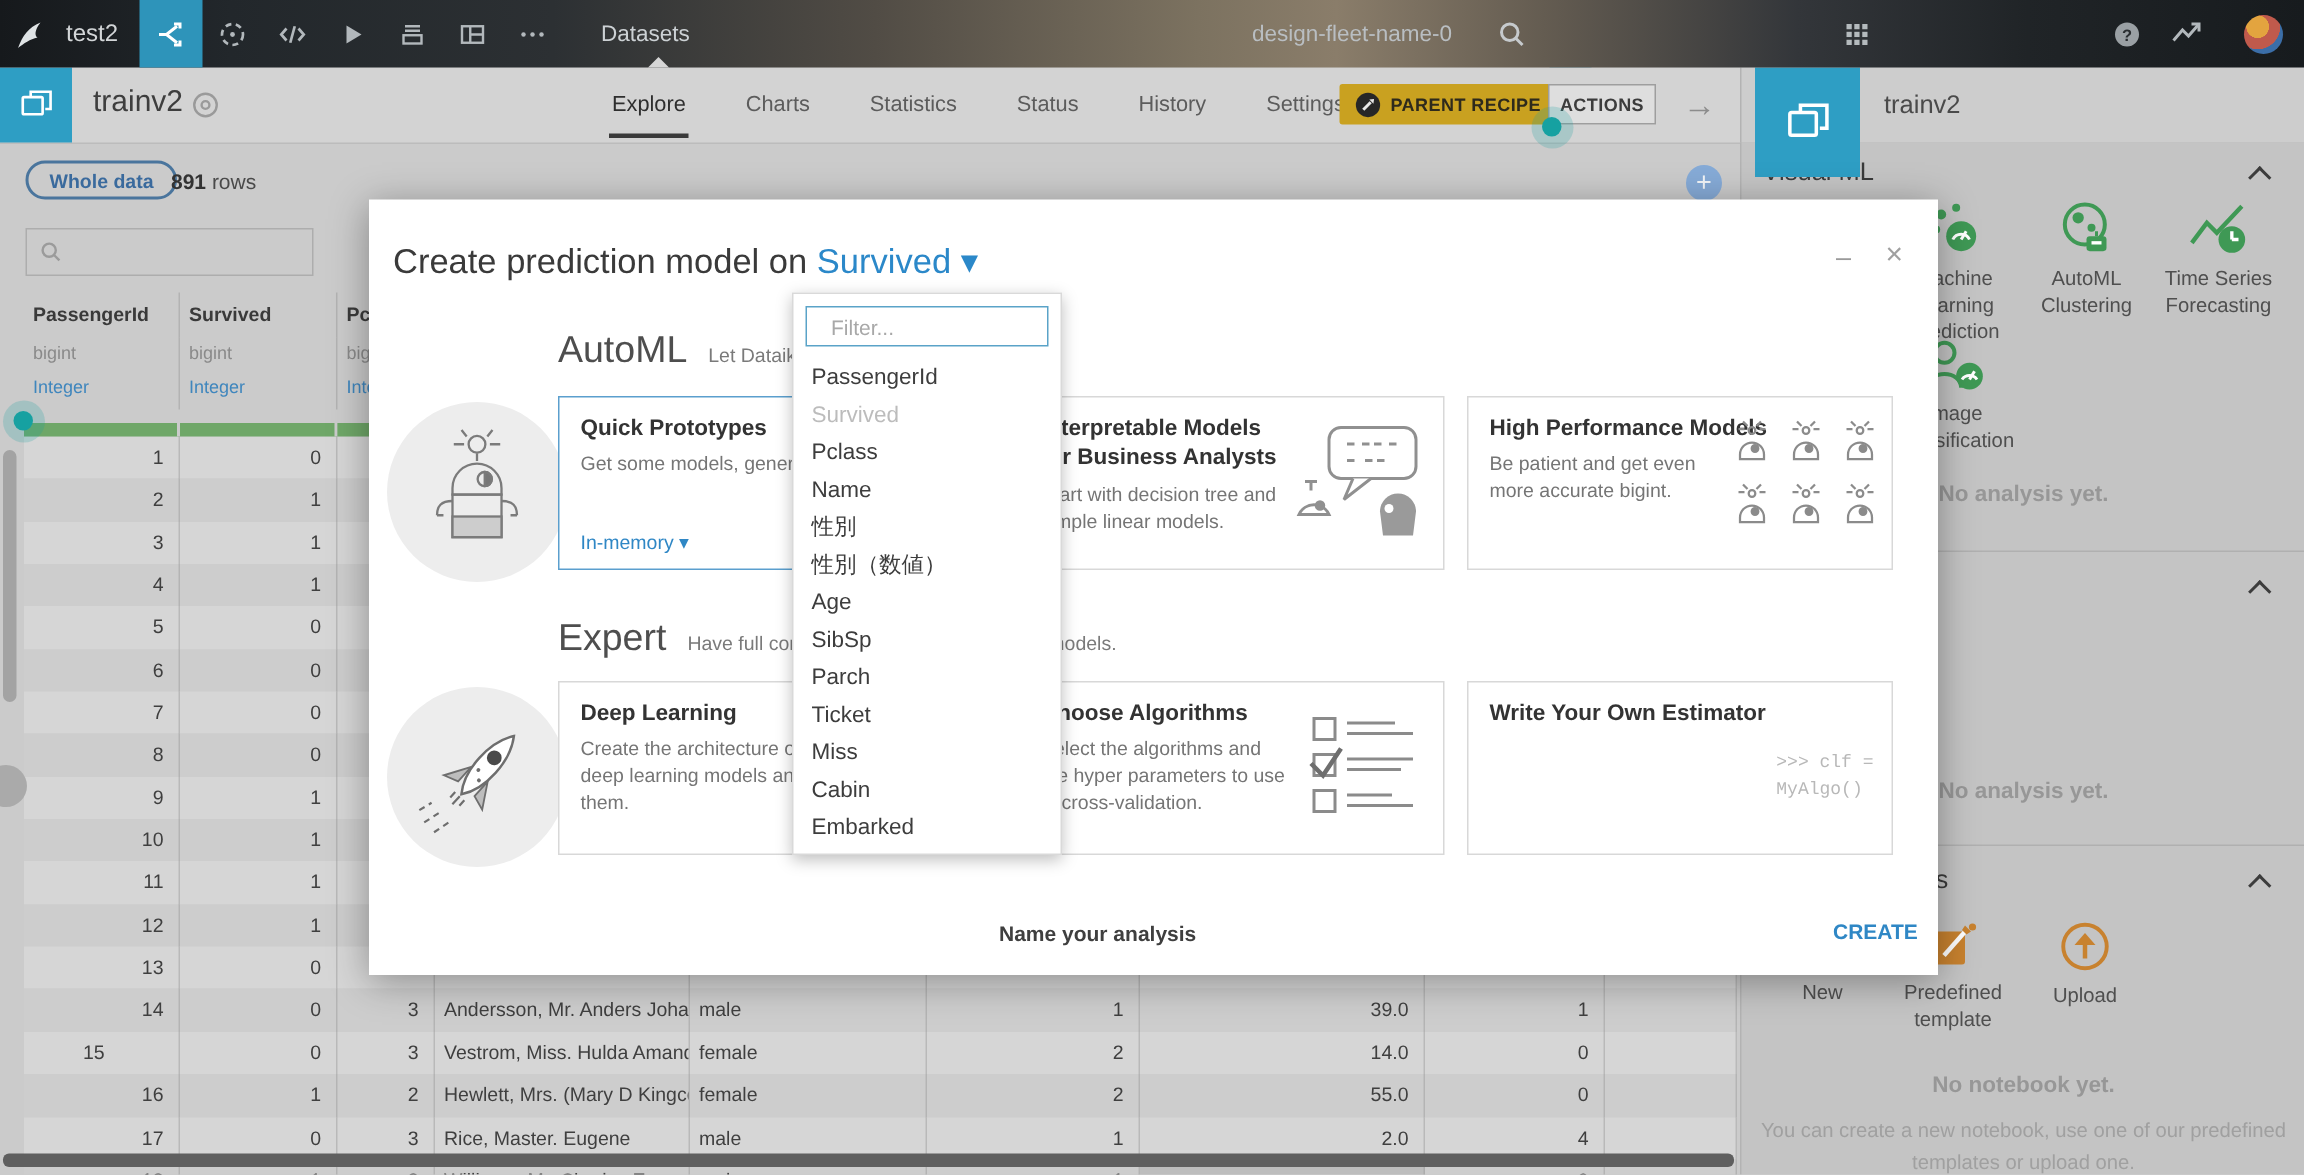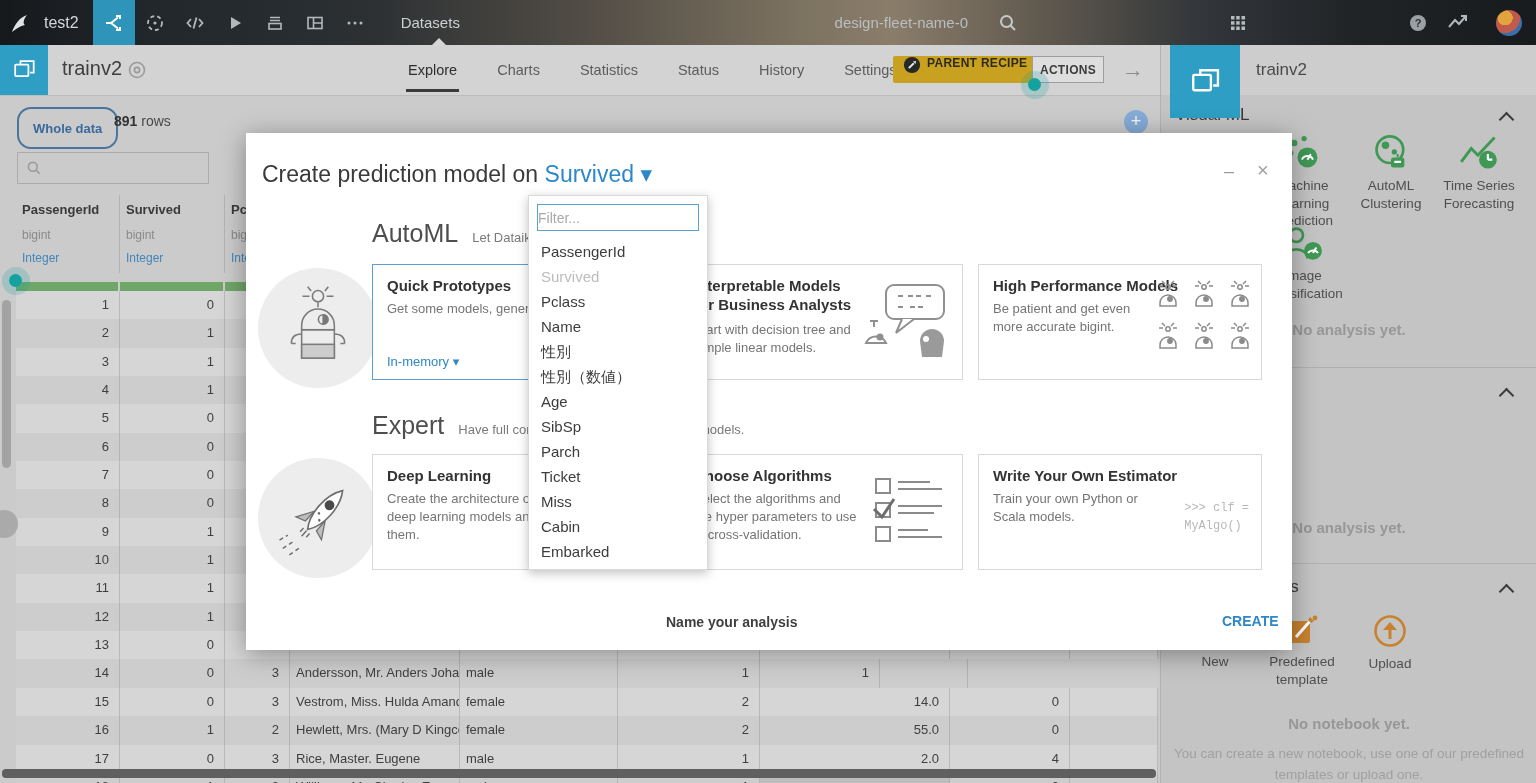--- a/index.html
+++ b/index.html
@@ -28,38 +28,38 @@
   .ds-header{position:absolute;top:45px;left:0;width:1160px;height:50px;background:#d3d3d3;
     border-bottom:1px solid #bcbcbc;z-index:5;}
   .ds-icon{position:absolute;left:0;top:0;width:48px;height:50px;background:#2e9ec4;
     display:flex;align-items:center;justify-content:center;}
   .ds-title{position:absolute;left:62px;top:12px;font-size:20px;color:#3e3e3e;}
   .ds-info{position:absolute;left:128px;top:16px;}
   .tabs{position:absolute;left:406px;top:0;height:50px;display:flex;gap:36px;align-items:center;}
   .tab{font-size:14.5px;color:#5c5c5c;cursor:pointer;padding:14px 2px;}
   .tab.active{color:#2e2e2e;border-bottom:3px solid #3a3a3a;padding-bottom:11px;}
   .btn-parent{position:absolute;left:893px;top:11px;height:27px;background:#c9a120;border-radius:2px;
-    display:flex;gap:6px;padding:0 10px;font-size:12px;font-weight:bold;
+    display:flex;align-items:center;gap:6px;padding:0 10px;font-size:12px;font-weight:bold;
     color:#2e2a1c;letter-spacing:.3px;cursor:pointer;}
   .btn-actions{position:absolute;left:1032px;top:11px;width:72px;height:27px;background:#dedede;
     border:1px solid #9e9e9e;display:flex;align-items:center;justify-content:center;
     font-size:12px;font-weight:bold;color:#3c3c3c;letter-spacing:.3px;cursor:pointer;box-sizing:border-box;}
   .panel-arrow{position:absolute;left:1122px;top:57px;color:#8c8c8c;font-size:22px;font-weight:bold;z-index:6;}
   .add-circle{position:absolute;left:1124px;top:110px;width:24px;height:24px;border-radius:50%;
     background:#86abd7;color:#f2f5f8;font-size:18px;line-height:23px;text-align:center;z-index:6;cursor:pointer;}
 
   
   .panel-header{position:absolute;top:45px;left:1160px;width:376px;height:50px;background:#cdcdcd;
     border-left:1px solid #b3b3b3;border-bottom:1px solid #b8b8b8;z-index:5;}
   .panel-ds-icon{position:absolute;left:1170px;top:45px;width:70px;height:73px;background:#2e9ec4;
     display:flex;align-items:center;justify-content:center;z-index:7;}
   .panel-ds-title{position:absolute;left:1256px;top:60px;font-size:17px;color:#4a4a4a;z-index:6;}
 
   
-  .pill{position:absolute;left:17px;top:107px;height:42px;border:2px solid #4a759d;border-radius:14px;
+  .pill{position:absolute;left:17px;top:107px;height:26px;border:2px solid #4a759d;border-radius:14px;
     display:flex;align-items:center;padding:0 14px;color:#3a6a9d;font-weight:bold;font-size:13px;
     box-sizing:border-box;cursor:pointer;}
   .rowcount{position:absolute;left:114px;top:113px;font-size:14px;color:#4a4a4a;}
   .rowcount b{color:#333;}
   .searchbox{position:absolute;left:17px;top:152px;width:192px;height:32px;border:1px solid #adadad;
     box-sizing:border-box;display:flex;align-items:center;padding-left:8px;background:transparent;}
 
   
   .table{position:absolute;left:16px;top:195px;width:1142px;}
   .t-row{display:flex;}
@@ -126,21 +126,21 @@
     font-size:12px;color:#b8b8b8;white-space:pre;line-height:1.5;}
   .m-footer-label{position:absolute;left:420px;top:481px;font-size:14px;font-weight:bold;color:#3f3f3f;}
   .m-footer-input{position:absolute;left:544px;top:474px;width:420px;height:27px;box-sizing:border-box;
     border:1px solid #bbb;font-size:13px;color:#555;padding:0 8px;font-family:"Liberation Sans",sans-serif;}
   .m-create{position:absolute;left:976px;top:480px;font-size:14px;font-weight:bold;color:#2f87c5;cursor:pointer;}
 
   
   .dropdown{position:absolute;left:528px;top:195px;width:180px;background:#fff;z-index:50;
     border:1px solid #d9d9d9;box-shadow:0 3px 10px rgba(0,0,0,.25);padding-bottom:5px;box-sizing:border-box;}
   .dd-filter{display:block;margin:8px;width:162px;height:27px;box-sizing:border-box;
-    border:1px solid #5aa3c8;font-size:14px;padding:0 0;color:#444;outline:none;
+    border:1px solid #5aa3c8;font-size:14px;padding:0 16px;color:#444;outline:none;
     font-family:"Liberation Sans",sans-serif;}
   .dd-filter::placeholder{color:#a8a8a8;}
   .dd-item{line-height:25px;padding:0 12px;font-size:15px;color:#3d3d3d;cursor:pointer;white-space:nowrap;}
   .dd-item.disabled{color:#bcbcbc;cursor:default;}
 
   svg{display:block;}
 </style>
 </head>
 <body>
 
@@ -499,25 +499,26 @@
         <div class="cell ar" style="width: 120px;"></div>
         <div class="cell ar" style="width: 88px;"></div>
       </div>
       <div class="t-row t-drow">
         <div class="cell ar" style="width: 104px;">14</div>
         <div class="cell ar" style="width: 105px;">0</div>
         <div class="cell ar" style="width: 65px;">3</div>
         <div class="cell al" style="width: 170px;">Andersson, Mr. Anders Johan</div>
         <div class="cell al" style="width: 158px;">male</div>
         <div class="cell ar" style="width: 142px;">1</div>
+        <div class="cell ar" style="width: 190px;">39.0</div>
         <div class="cell ar" style="width: 120px;">1</div>
         <div class="cell ar" style="width: 88px;"></div>
       </div>
       <div class="t-row t-drow">
-        <div class="cell ar" style="width: 104px;">15</div>
+        <div class="cell ar" style="width: 104px; text-align: center;">15</div>
         <div class="cell ar" style="width: 105px;">0</div>
         <div class="cell ar" style="width: 65px;">3</div>
         <div class="cell al" style="width: 170px;">Vestrom, Miss. Hulda Amanda Adolfina</div>
         <div class="cell al" style="width: 158px;">female</div>
         <div class="cell ar" style="width: 142px;">2</div>
         <div class="cell ar" style="width: 190px;">14.0</div>
         <div class="cell ar" style="width: 120px;">0</div>
         <div class="cell ar" style="width: 88px;"></div>
       </div>
       <div class="t-row t-drow">
@@ -764,21 +765,20 @@
         <rect x="4" y="28" width="14" height="14"></rect>
           <path d="M26 31 h44 M26 38 h36"></path>
         <rect x="4" y="52" width="14" height="14"></rect>
           <path d="M26 55 h30 M26 62 h44"></path>
       </g>
       <path d="M2 34 L10 42 L22 24" stroke="#6e6e6e" stroke-width="3" fill="none"></path>
     </svg>
   </div>
   <div class="card" style="left:732px;top:321px;width:284px;">
     <h4>Write Your Own Estimator</h4>
-    <div class="desc" style="width:160px;">Train your own Python or Scala models.</div>
     <div class="code-snip">&gt;&gt;&gt; clf =
 MyAlgo()</div>
   </div>
 
   <div class="m-footer-label">Name your analysis</div>
   <div class="m-create">CREATE</div>
 </div>
 
 <div class="dropdown">
   <input class="dd-filter" type="text" placeholder="Filter..." style="">

